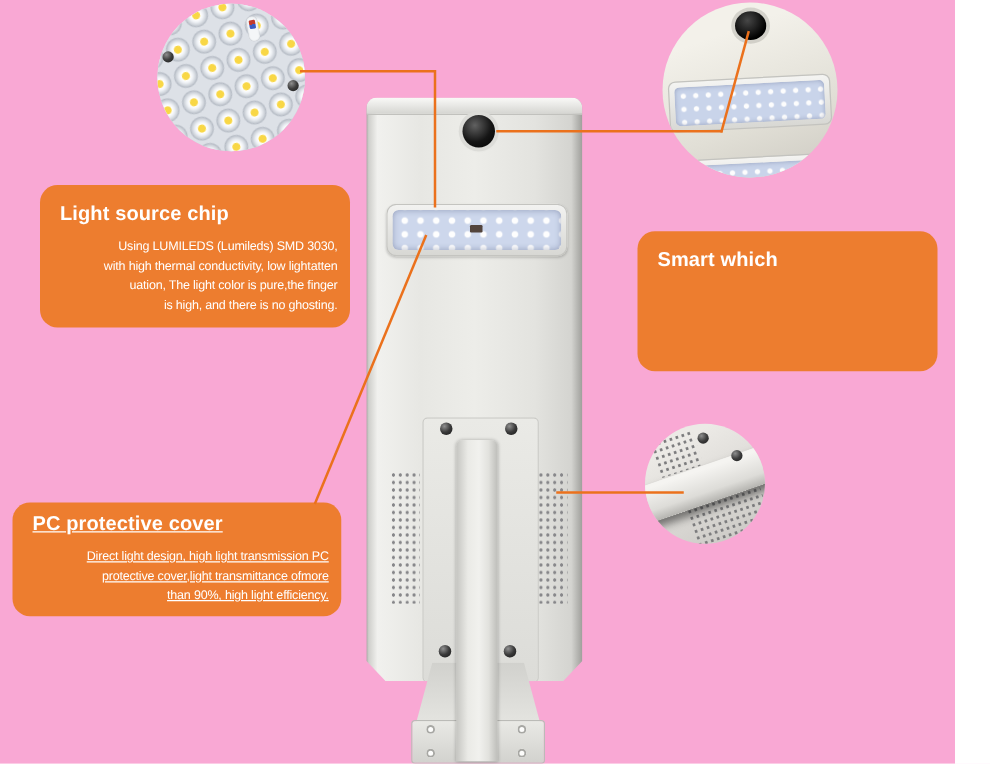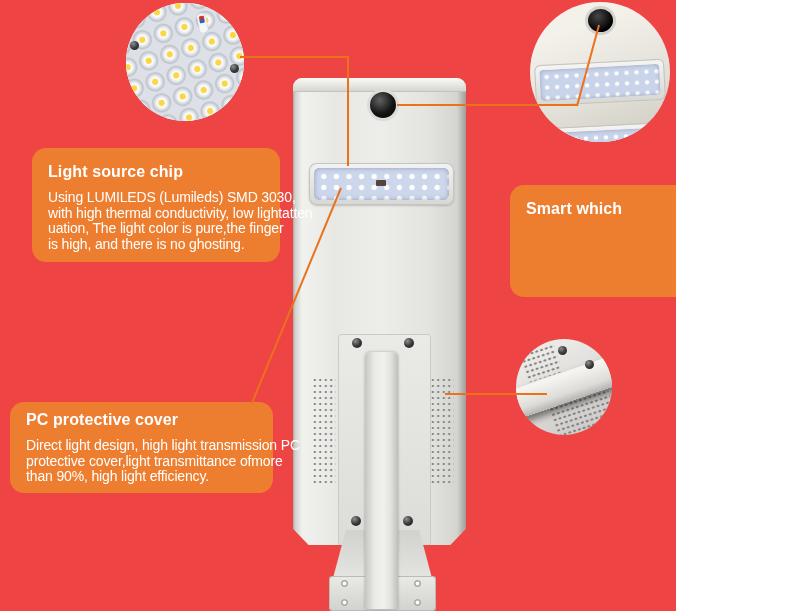--- a/index.html
+++ b/index.html
@@ -1,18 +1,18 @@
 <!DOCTYPE html>
 <html><head>
 <meta charset="utf-8">
 <style>
   html,body { margin:0; padding:0; background:#fff; }
   .stage {
-    position:relative; width:676px; height:611px; overflow:hidden;
-    background:#ef4444; font-family:"Liberation Sans", sans-serif;
+    position:relative; width:764px; height:611px; overflow:hidden;
+    background:#f9a8d4; font-family:"Liberation Sans", sans-serif;
   }
   
   .circle { position:absolute; border-radius:50%; overflow:hidden; }
   .circle.tl { left:126px; top:3px; width:118px; height:118px;
     background:linear-gradient(150deg,#e9ecef 10%,#d4d9de 55%,#c2c7ce); }
   .lens-board { position:absolute; left:-30px; top:-30px; width:180px; height:180px;
     transform:rotate(-17deg); background-color:#dde1e7;
     background-image:
       radial-gradient(circle at 11px 11px, rgba(248,213,60,.95) 2.8px, rgba(248,213,60,0) 3.6px),
       radial-gradient(circle at 11px 11px, #ffffff 3.6px, #eef1f5 5.5px, #ccd1d8 8px, #b6bcc5 9px, rgba(182,188,197,0) 10px);
@@ -97,24 +97,24 @@
   .l1a { left:240px; top:56px; width:108px; }
   .l1b { left:347px; top:56px; width:2px; height:110px; }
   .l2a { left:397px; top:104px; width:181px; }
   .l2b { left:577px; top:105px; width:84px; transform-origin:0 50%; transform:rotate(-74.8deg); }
   .l3  { left:341px; top:187px; width:233px; transform-origin:0 50%; transform:rotate(112.5deg); }
   .l4  { left:445px; top:393px; width:102px; }
   
   .callout { position:absolute; background:#ED7D2F; border-radius:14px; color:#fff;
     box-sizing:border-box; padding:15px 10px 10px 16px; z-index:4; }
   .callout .c-title { margin:0 0 9px 0; font-size:16px; font-weight:bold; letter-spacing:.1px; }
-  .callout .c-body { margin:0; font-size:14px; line-height:15.5px; letter-spacing:-.15px; white-space:pre; }
+  .callout .c-body { margin:0; font-size:10px; line-height:15.5px; letter-spacing:-.15px; white-space:pre;text-align:right; }
   .callout.c1 { left:32px;  top:148px; width:248px; height:114px; }
   .callout.c2 { left:510px; top:185px; width:240px; height:112px; }
-  .callout.c3 { left:10px;  top:402px; width:263px; height:91px; padding-top:9px; }
+  .callout.c3 { left:10px;  top:402px; width:263px; height:91px; padding-top:9px;text-decoration:underline; }
   .callout.c4 { left:510px; top:438px; width:238px; height:114px; }
 </style>
 </head>
 <body>
 
 <div class="stage">
 
   <div class="circle tl">
     <div class="lens-board"></div>
     <div class="driver-pill"></div>

